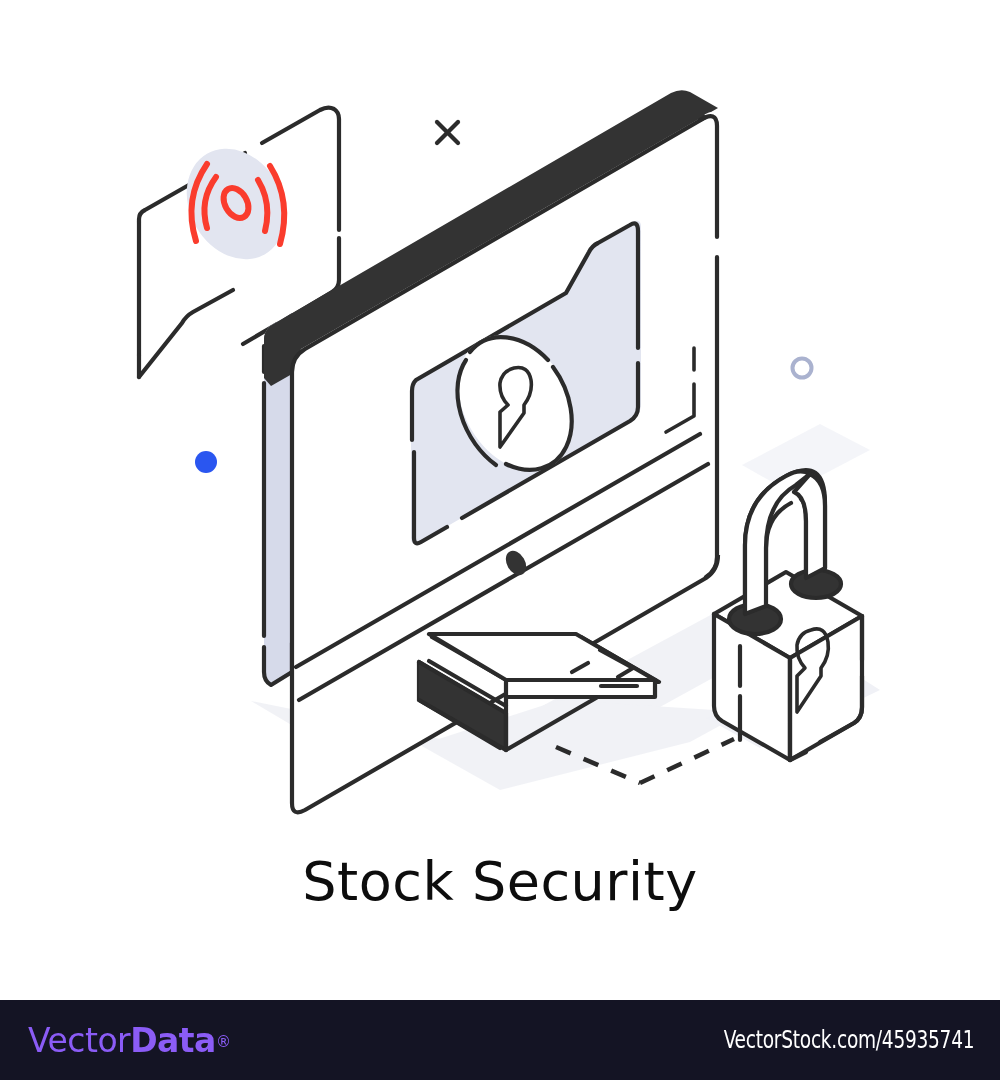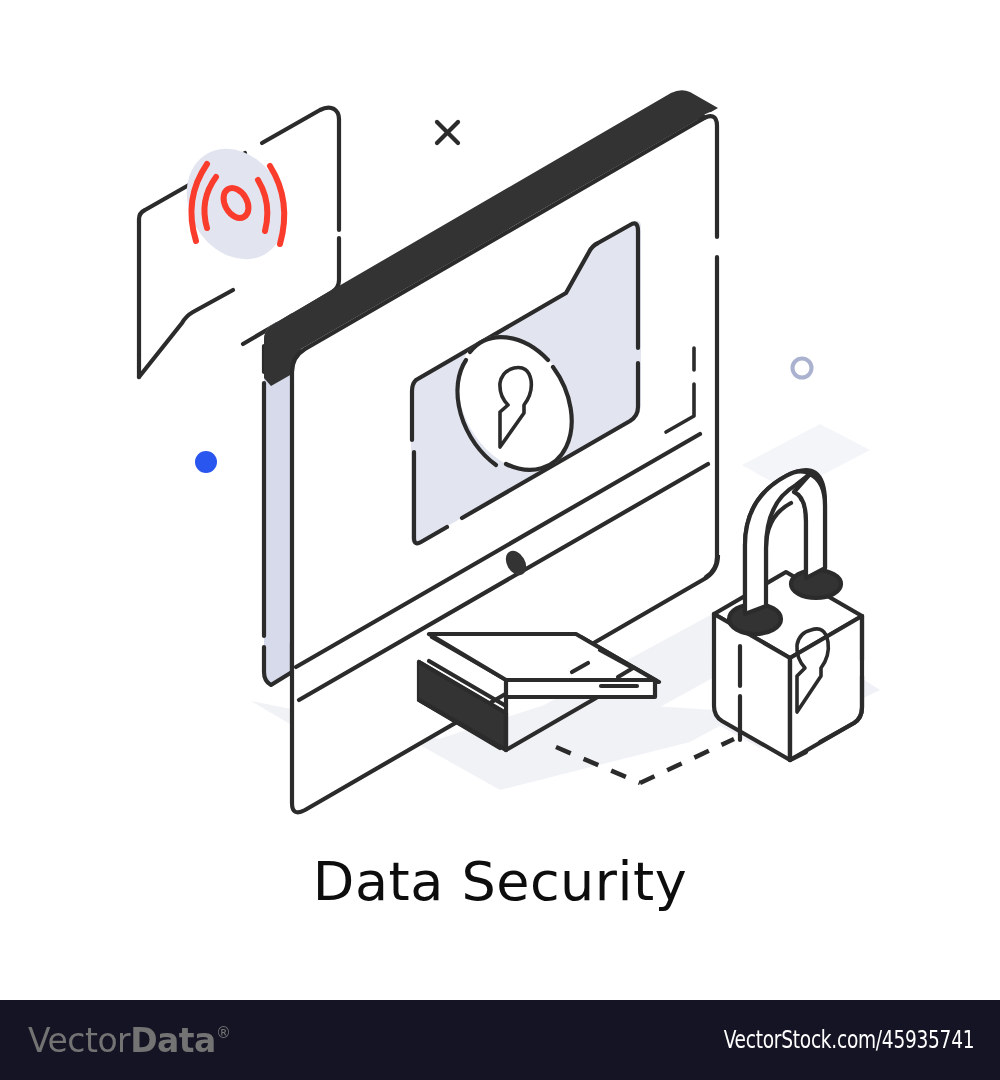--- a/index.html
+++ b/index.html
@@ -58,28 +58,28 @@
     width: 1000px;
     height: 80px;
     background: #141424;
     display: flex;
     align-items: center;
     justify-content: space-between;
     box-sizing: border-box;
     padding: 0 26px 0 28px;
   }
   #footer-logo {
-    color: #737373;
+    color: #8b5cf6;
     font-family: "DejaVu Sans", sans-serif;
     font-size: 33px;
     line-height: 1;
     letter-spacing: -0.5px;
     white-space: nowrap;
     display: flex;
-    align-items: flex-start;
+    align-items: center;
   }
   #footer-logo .lg-light { font-weight: 400; }
   #footer-logo .lg-bold  { font-weight: 700; }
   #footer-logo .lg-reg   { font-size: 15px; position: relative; top: 2px; }
   #footer-url {
     color: #ffffff;
     font-family: "DejaVu Sans Condensed", "DejaVu Sans", sans-serif;
     font-size: 24px;
     letter-spacing: -0.3px;
     white-space: nowrap;
@@ -336,21 +336,21 @@
     </g>
 
     <g>
       <path class="dash" d="M556 747 L640 783"></path>
       <path class="dash" d="M640 783 L734 739"></path>
     </g>
 
   </svg>
 
   <div id="title-area">
-    <div id="title-text">Data Security</div>
+    <div id="title-text">Stock Security</div>
   </div>
 
   <div id="footer">
     <div id="footer-logo">
       <span class="lg-light">Vector</span>
         <span class="lg-bold">Data</span>
         <span class="lg-reg">®</span>
     </div>
     <div id="footer-url">VectorStock.com/45935741</div>
   </div>

